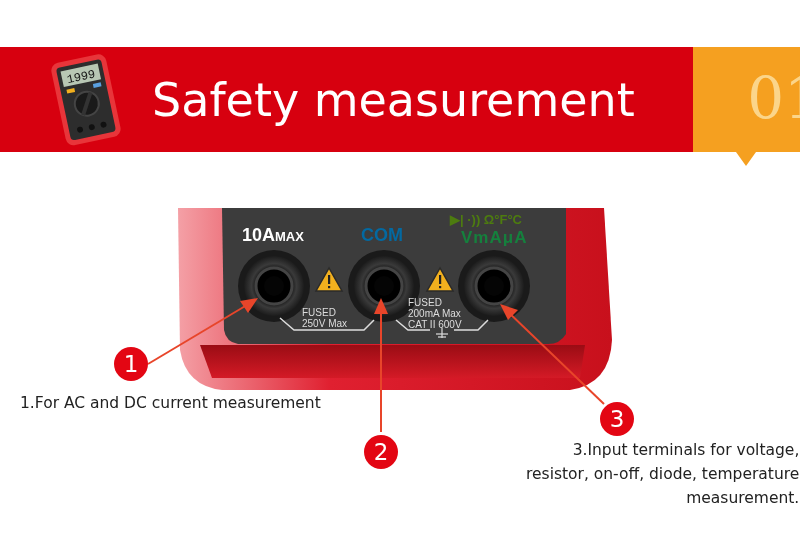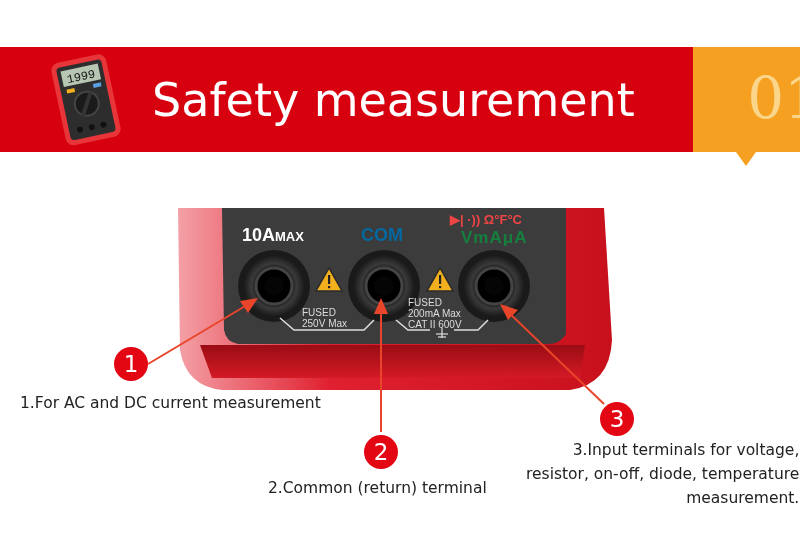--- a/index.html
+++ b/index.html
@@ -111,41 +111,40 @@
     <polygon points="381,298 374,314 388,314" stroke="none"></polygon>
     <line x1="604" y1="404" x2="506" y2="310"></line>
     <polygon points="500,304 508,320 518,310" stroke="none"></polygon>
   </g>
 </svg>
 
 <div class="lbl" style="left:242px;top:225px;font-size:18px;color:#fff;">
   <span>10A</span><span style="font-size:13px;text-align:center;">MAX</span>
 </div>
 <div class="lbl" style="left:361px;top:225px;font-size:18px;color:#0369a1;">COM</div>
-<div class="lbl" style="left:450px;top:212px;font-size:13px;color:#ef4444;white-space:nowrap;">▶| ·)) Ω°F°C</div>
+<div class="lbl" style="left:450px;top:212px;font-size:13px;color:#4d7c0f;white-space:nowrap;">▶| ·)) Ω°F°C</div>
 <div class="lbl" style="left:461px;top:228px;font-size:17px;color:#15803d;letter-spacing:1px;">VmAμA</div>
 
 <div class="small" style="left:302px;top:307px;width:56px;">
   <span style="display:block">FUSED</span>
   <span style="display:block">250V Max</span>
 </div>
 <div class="small" style="left:408px;top:297px;width:66px;">
   <span style="display:block">FUSED</span>
   <span style="display:block">200mA Max</span>
   <span style="display:block">CAT II 600V</span>
 </div>
 
 <div class="step-circle" style="left:114px;top:347px;">1</div>
 <div class="desc" style="left:20px;top:391px;">
   <span>1.For AC and DC current measurement</span>
 </div>
 
 <div class="step-circle" style="left:364px;top:435px;">2</div>
 <div class="desc" style="left:268px;top:476px;">
-  <span>2.Common (return) terminal</span>
 </div>
 
 <div class="step-circle" style="left:600px;top:402px;">3</div>
 <div class="desc" style="left:526px;top:438px;">
   <span>3.Input terminals for voltage,</span>
   <span>resistor, on-off, diode, temperature</span>
   <span>measurement.</span>
 </div>
 
 </body></html>

